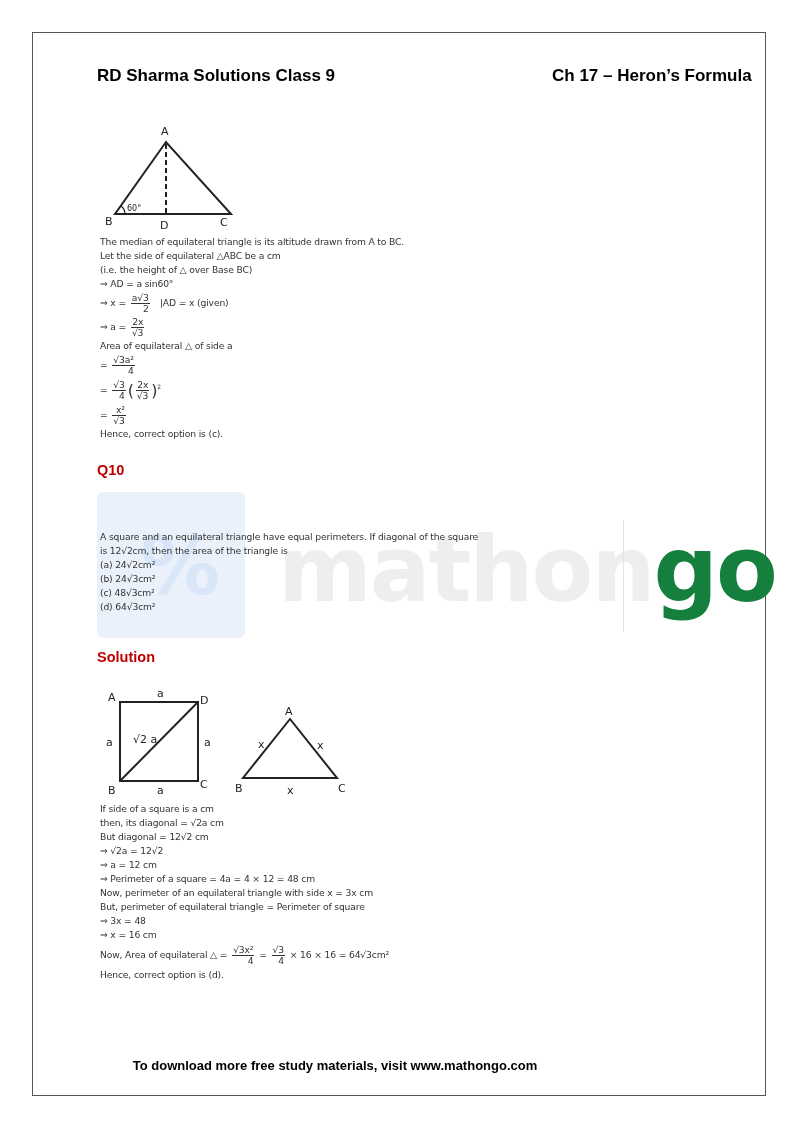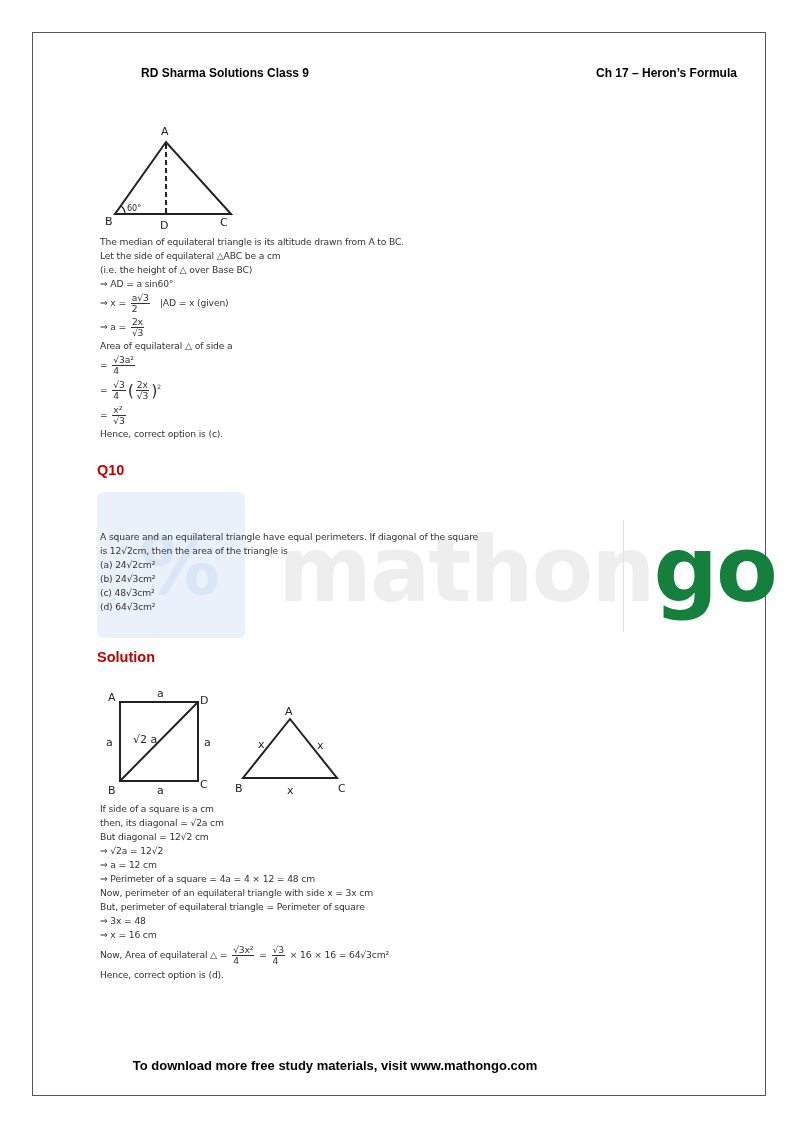--- a/index.html
+++ b/index.html
@@ -1,23 +1,23 @@
 <!DOCTYPE html>
 <html><head>
 <meta charset="utf-8">
 <style>
   html, body { margin:0; padding:0; background:#ffffff; }
   body { width:800px; height:1131px; position:relative; overflow:hidden; font-family:"Liberation Sans", sans-serif; color:#000; }
   .page-border { position:absolute; left:32px; top:32px; width:734px; height:1064px; border:1px solid #555; box-sizing:border-box; }
-  .hdr { position:absolute; top:66px; font-weight:bold; font-size:12px; font-family:"Liberation Sans", sans-serif;margin-left:44px; }
+  .hdr { position:absolute; top:66px; font-weight:bold; font-size:17px; font-family:"Liberation Sans", sans-serif; }
   .hdr-left { left:97px; }
   .hdr-right { left:552px; }
   .body-text { position:absolute; left:100px; font-family:"DejaVu Sans", sans-serif; font-size:9.2px; color:#333; line-height:14px; letter-spacing:-0.15px; white-space:nowrap; }
   .line { height:14px; display:block; }
-  .frac { display:inline-block; vertical-align:middle; text-align:left; margin:0 2px; line-height:10px; }
+  .frac { display:inline-block; vertical-align:middle; text-align:right; margin:0 2px; line-height:10px; }
   .frac .num { display:block; border-bottom:1px solid #333; padding:0 1px; }
   .frac .den { display:block; padding:0 1px; }
   .sec-title { position:absolute; left:97px; color:#c00000; font-weight:bold; font-size:14.5px; font-family:"Liberation Sans", sans-serif; }
   .footer { position:absolute; left:0; width:670px; top:1058px; text-align:center; font-weight:bold; font-size:13px; font-family:"Liberation Sans", sans-serif; }
   .wm { position:absolute; pointer-events:none; }
   .wm-box { left:97px; top:492px; width:148px; height:146px; background:#eaf1fb; border-radius:6px; }
   .wm-text { left:278px; top:520px; font-family:"DejaVu Sans", sans-serif; font-weight:bold; font-size:90px; letter-spacing:-2px; color:#eeeeee; line-height:100px; }
   .wm-text .go { color:#15803d; }
   .wm-pct { left:140px; top:520px; font-family:"DejaVu Sans", sans-serif; font-weight:bold; font-size:80px; color:#d9e6f7; }
   .wm-bar { left:623px; top:520px; width:1px; height:112px; background:#e3e3e3; }

